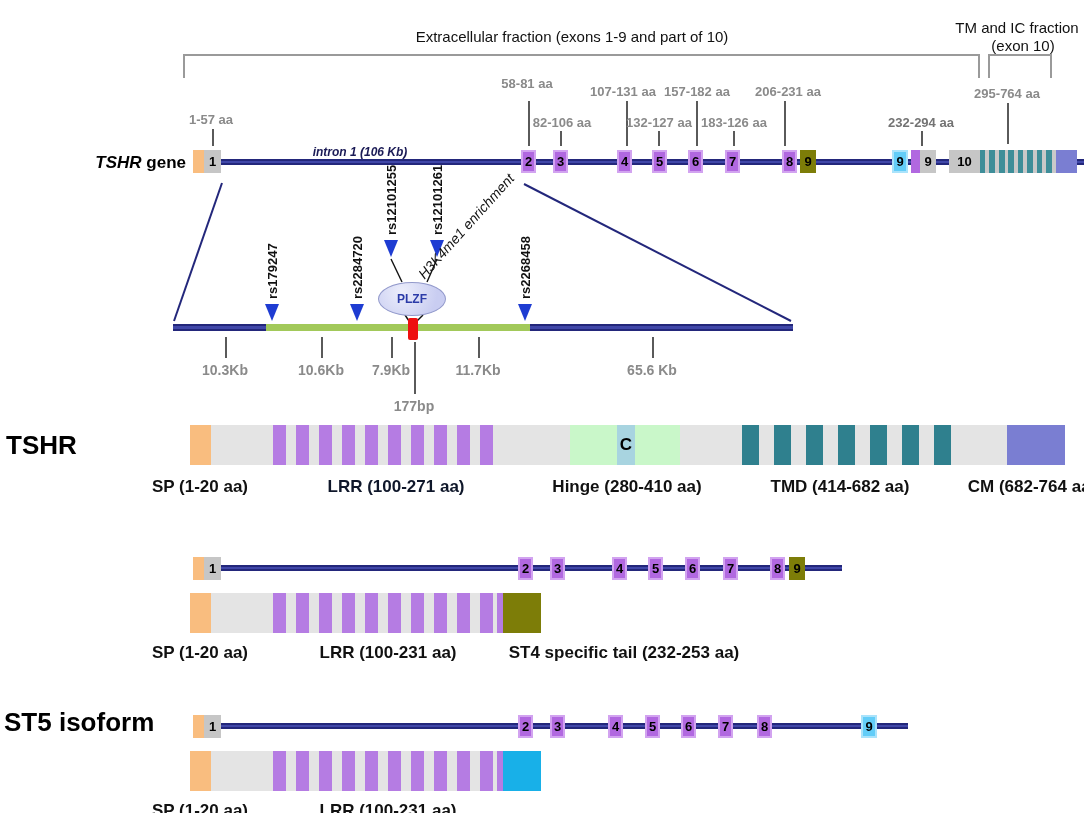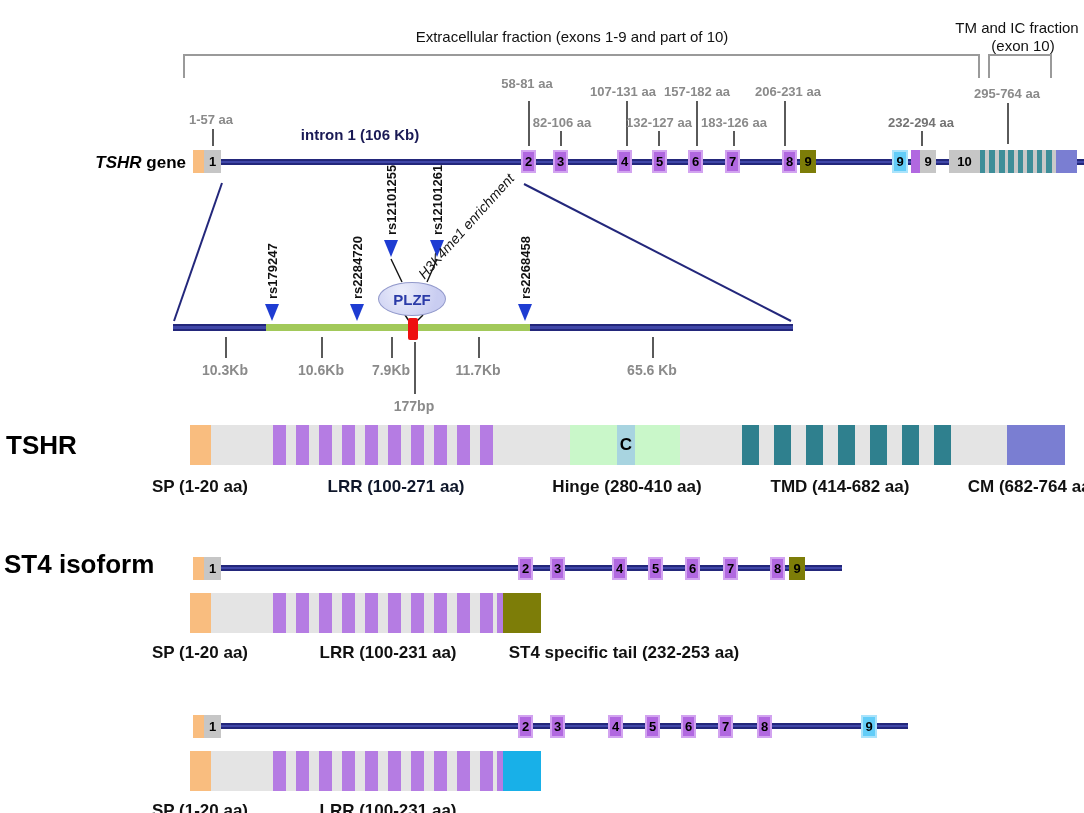--- a/index.html
+++ b/index.html
@@ -25,21 +25,21 @@
     <div class="abs" style="left: 183px; top: 38px; width: 2px; height: 24px; background: rgb(154, 154, 154);"></div>
     <div class="abs" style="left: 978px; top: 38px; width: 2px; height: 24px; background: rgb(154, 154, 154);"></div>
     <div class="abs" style="left: 572px; top: 12px; font-size: 15px; color: rgb(17, 17, 17); transform: translateX(-50%); white-space: nowrap;">Extracellular fraction (exons 1-9 and part of 10)</div>
     <div class="abs" style="left: 988px; top: 38px; width: 64px; height: 2px; background: rgb(154, 154, 154);"></div>
     <div class="abs" style="left: 988px; top: 38px; width: 2px; height: 24px; background: rgb(154, 154, 154);"></div>
     <div class="abs" style="left: 1050px; top: 38px; width: 2px; height: 24px; background: rgb(154, 154, 154);"></div>
     <div class="abs" style="left: 1017px; top: 3px; font-size: 15px; color: rgb(17, 17, 17); transform: translateX(-50%); white-space: nowrap;">TM and IC fraction</div>
     <div class="abs" style="left: 1023px; top: 21px; font-size: 15px; color: rgb(17, 17, 17); transform: translateX(-50%); white-space: nowrap;">(exon 10)</div>
     <div class="abs" style="left: 60px; top: 137px; width: 126px; text-align: right; font-size: 17px; font-weight: 700; color: rgb(0, 0, 0); white-space: nowrap;"><span style="font-style: italic;">TSHR</span><span> gene</span></div>
     <div class="abs" style="left: 193px; top: 143px; width: 891px; height: 6px; background: linear-gradient(rgb(35, 39, 123) 0px, rgb(35, 39, 123) 2px, rgb(64, 71, 168) 2px, rgb(64, 71, 168) 4px, rgb(35, 39, 123) 4px, rgb(35, 39, 123) 100%);"></div>
-    <div class="abs" style="left: 360px; top: 110px; font-size: 15px; font-weight: 700; color: rgb(26, 26, 85); transform: translateX(-50%); white-space: nowrap;">intron 1 (106 Kb)</div>
+    <div class="abs" style="left: 360px; top: 129px; font-size: 12px; font-weight: 700; font-style: italic; color: rgb(26, 26, 85); transform: translateX(-50%); white-space: nowrap;">intron 1 (106 Kb)</div>
     <div class="abs" style="left: 193px; top: 134px; width: 11px; height: 23px; background: rgb(249, 189, 127);"></div>
     <div class="abs" style="left: 204px; top: 134px; width: 17px; height: 23px; line-height: 23px; background: rgb(198, 198, 198); font-size: 13px; font-weight: 700; color: rgb(0, 0, 0); text-align: center;">1</div>
     <div class="abs" style="left: 521px; top: 134px; width: 15px; height: 23px; line-height: 19px; background: rgb(177, 104, 224); border: 2px solid rgb(210, 163, 240); font-size: 13px; font-weight: 700; color: rgb(0, 0, 0); text-align: center;">2</div>
     <div class="abs" style="left: 553px; top: 134px; width: 15px; height: 23px; line-height: 19px; background: rgb(177, 104, 224); border: 2px solid rgb(210, 163, 240); font-size: 13px; font-weight: 700; color: rgb(0, 0, 0); text-align: center;">3</div>
     <div class="abs" style="left: 617px; top: 134px; width: 15px; height: 23px; line-height: 19px; background: rgb(177, 104, 224); border: 2px solid rgb(210, 163, 240); font-size: 13px; font-weight: 700; color: rgb(0, 0, 0); text-align: center;">4</div>
     <div class="abs" style="left: 652px; top: 134px; width: 15px; height: 23px; line-height: 19px; background: rgb(177, 104, 224); border: 2px solid rgb(210, 163, 240); font-size: 13px; font-weight: 700; color: rgb(0, 0, 0); text-align: center;">5</div>
     <div class="abs" style="left: 688px; top: 134px; width: 15px; height: 23px; line-height: 19px; background: rgb(177, 104, 224); border: 2px solid rgb(210, 163, 240); font-size: 13px; font-weight: 700; color: rgb(0, 0, 0); text-align: center;">6</div>
     <div class="abs" style="left: 725px; top: 134px; width: 15px; height: 23px; line-height: 19px; background: rgb(177, 104, 224); border: 2px solid rgb(210, 163, 240); font-size: 13px; font-weight: 700; color: rgb(0, 0, 0); text-align: center;">7</div>
     <div class="abs" style="left: 782px; top: 134px; width: 15px; height: 23px; line-height: 19px; background: rgb(177, 104, 224); border: 2px solid rgb(210, 163, 240); font-size: 13px; font-weight: 700; color: rgb(0, 0, 0); text-align: center;">8</div>
     <div class="abs" style="left: 800px; top: 134px; width: 16px; height: 23px; line-height: 19px; background: rgb(125, 125, 8); border: 2px solid rgb(125, 125, 8); font-size: 13px; font-weight: 700; color: rgb(0, 0, 0); text-align: center;">9</div>
@@ -75,21 +75,21 @@
     <div class="abs" style="left: 265px; top: 283px; transform: rotate(-90deg); transform-origin: 0px 0px; white-space: nowrap; font-size: 13px; font-weight: 700; color: rgb(17, 17, 17);">rs179247</div>
     <div class="abs" style="left: 350px; top: 288px; width: 0px; height: 0px; border-left: 7px solid transparent; border-right: 7px solid transparent; border-top: 17px solid rgb(30, 60, 210);"></div>
     <div class="abs" style="left: 350px; top: 283px; transform: rotate(-90deg); transform-origin: 0px 0px; white-space: nowrap; font-size: 13px; font-weight: 700; color: rgb(17, 17, 17);">rs2284720</div>
     <div class="abs" style="left: 384px; top: 224px; width: 0px; height: 0px; border-left: 7px solid transparent; border-right: 7px solid transparent; border-top: 17px solid rgb(30, 60, 210);"></div>
     <div class="abs" style="left: 384px; top: 219px; transform: rotate(-90deg); transform-origin: 0px 0px; white-space: nowrap; font-size: 13px; font-weight: 700; color: rgb(17, 17, 17);">rs12101255</div>
     <div class="abs" style="left: 430px; top: 224px; width: 0px; height: 0px; border-left: 7px solid transparent; border-right: 7px solid transparent; border-top: 17px solid rgb(30, 60, 210);"></div>
     <div class="abs" style="left: 430px; top: 219px; transform: rotate(-90deg); transform-origin: 0px 0px; white-space: nowrap; font-size: 13px; font-weight: 700; color: rgb(17, 17, 17);">rs12101261</div>
     <div class="abs" style="left: 518px; top: 288px; width: 0px; height: 0px; border-left: 7px solid transparent; border-right: 7px solid transparent; border-top: 17px solid rgb(30, 60, 210);"></div>
     <div class="abs" style="left: 518px; top: 283px; transform: rotate(-90deg); transform-origin: 0px 0px; white-space: nowrap; font-size: 13px; font-weight: 700; color: rgb(17, 17, 17);">rs2268458</div>
     <div class="abs" style="left: 408px; top: 302px; width: 10px; height: 22px; background: rgb(238, 16, 16); border-radius: 2px; z-index: 3;"></div>
-    <div class="abs" style="left: 378px; top: 266px; width: 68px; height: 34px; border-radius: 50%; background: radial-gradient(circle at 35% 28%, rgb(236, 238, 251), rgb(201, 205, 241) 72%); border: 1px solid rgb(146, 153, 203); display: flex; align-items: center; justify-content: center; font-size: 15px; font-weight: 700; color: rgb(43, 59, 168); z-index: 4;">PLZF</div>
+    <div class="abs" style="left: 378px; top: 266px; width: 68px; height: 34px; border-radius: 50%; background: radial-gradient(circle at 35% 28%, rgb(236, 238, 251), rgb(201, 205, 241) 72%); border: 1px solid rgb(146, 153, 203); display: flex; align-items: center; justify-content: center; font-size: 12px; font-weight: 700; color: rgb(43, 59, 168); z-index: 4;">PLZF</div>
     <div class="abs" style="left: 466px; top: 210px; transform: translate(-50%, -50%) rotate(-48deg); white-space: nowrap; font-size: 14px; font-style: italic; color: rgb(17, 17, 17);">H3K4me1 enrichment</div>
     <div class="abs" style="left: 225px; top: 321px; width: 1.5px; height: 21px; background: rgb(90, 90, 90);"></div>
     <div class="abs" style="left: 225px; top: 346px; font-size: 14px; font-weight: 700; color: rgb(138, 138, 138); transform: translateX(-50%); white-space: nowrap;">10.3Kb</div>
     <div class="abs" style="left: 321px; top: 321px; width: 1.5px; height: 21px; background: rgb(90, 90, 90);"></div>
     <div class="abs" style="left: 321px; top: 346px; font-size: 14px; font-weight: 700; color: rgb(138, 138, 138); transform: translateX(-50%); white-space: nowrap;">10.6Kb</div>
     <div class="abs" style="left: 391px; top: 321px; width: 1.5px; height: 21px; background: rgb(90, 90, 90);"></div>
     <div class="abs" style="left: 391px; top: 346px; font-size: 14px; font-weight: 700; color: rgb(138, 138, 138); transform: translateX(-50%); white-space: nowrap;">7.9Kb</div>
     <div class="abs" style="left: 478px; top: 321px; width: 1.5px; height: 21px; background: rgb(90, 90, 90);"></div>
     <div class="abs" style="left: 478px; top: 346px; font-size: 14px; font-weight: 700; color: rgb(138, 138, 138); transform: translateX(-50%); white-space: nowrap;">11.7Kb</div>
     <div class="abs" style="left: 652px; top: 321px; width: 1.5px; height: 21px; background: rgb(90, 90, 90);"></div>
@@ -117,21 +117,20 @@
     <div class="abs" style="left: 806px; top: 409px; width: 17px; height: 40px; background: rgb(47, 128, 142);"></div>
     <div class="abs" style="left: 838px; top: 409px; width: 17px; height: 40px; background: rgb(47, 128, 142);"></div>
     <div class="abs" style="left: 870px; top: 409px; width: 17px; height: 40px; background: rgb(47, 128, 142);"></div>
     <div class="abs" style="left: 902px; top: 409px; width: 17px; height: 40px; background: rgb(47, 128, 142);"></div>
     <div class="abs" style="left: 934px; top: 409px; width: 17px; height: 40px; background: rgb(47, 128, 142);"></div>
     <div class="abs" style="left: 200px; top: 461px; font-size: 17px; font-weight: 700; color: rgb(17, 17, 17); transform: translateX(-50%); white-space: nowrap;">SP (1-20 aa)</div>
     <div class="abs" style="left: 396px; top: 461px; font-size: 17px; font-weight: 700; color: #0f172a; transform: translateX(-50%); white-space: nowrap;">LRR (100-271 aa)</div>
     <div class="abs" style="left: 627px; top: 461px; font-size: 17px; font-weight: 700; color: rgb(17, 17, 17); transform: translateX(-50%); white-space: nowrap;">Hinge (280-410 aa)</div>
     <div class="abs" style="left: 840px; top: 461px; font-size: 17px; font-weight: 700; color: rgb(17, 17, 17); transform: translateX(-50%); white-space: nowrap;">TMD (414-682 aa)</div>
     <div class="abs" style="left: 1032px; top: 461px; font-size: 17px; font-weight: 700; color: rgb(17, 17, 17); transform: translateX(-50%); white-space: nowrap;">CM (682-764 aa)</div>
-    <div class="abs" style="left: 4px; top: 533px; font-size: 26px; font-weight: 700; color: rgb(0, 0, 0); white-space: nowrap;">ST4 isoform</div>
     <div class="abs" style="left: 193px; top: 549px; width: 649px; height: 6px; background: linear-gradient(rgb(35, 39, 123) 0px, rgb(35, 39, 123) 2px, rgb(64, 71, 168) 2px, rgb(64, 71, 168) 4px, rgb(35, 39, 123) 4px, rgb(35, 39, 123) 100%);"></div>
     <div class="abs" style="left: 193px; top: 541px; width: 11px; height: 23px; background: rgb(249, 189, 127);"></div>
     <div class="abs" style="left: 204px; top: 541px; width: 17px; height: 23px; line-height: 23px; background: rgb(198, 198, 198); font-size: 13px; font-weight: 700; color: rgb(0, 0, 0); text-align: center;">1</div>
     <div class="abs" style="left: 518px; top: 541px; width: 15px; height: 23px; line-height: 19px; background: rgb(177, 104, 224); border: 2px solid rgb(210, 163, 240); font-size: 13px; font-weight: 700; color: rgb(0, 0, 0); text-align: center;">2</div>
     <div class="abs" style="left: 550px; top: 541px; width: 15px; height: 23px; line-height: 19px; background: rgb(177, 104, 224); border: 2px solid rgb(210, 163, 240); font-size: 13px; font-weight: 700; color: rgb(0, 0, 0); text-align: center;">3</div>
     <div class="abs" style="left: 612px; top: 541px; width: 15px; height: 23px; line-height: 19px; background: rgb(177, 104, 224); border: 2px solid rgb(210, 163, 240); font-size: 13px; font-weight: 700; color: rgb(0, 0, 0); text-align: center;">4</div>
     <div class="abs" style="left: 648px; top: 541px; width: 15px; height: 23px; line-height: 19px; background: rgb(177, 104, 224); border: 2px solid rgb(210, 163, 240); font-size: 13px; font-weight: 700; color: rgb(0, 0, 0); text-align: center;">5</div>
     <div class="abs" style="left: 685px; top: 541px; width: 15px; height: 23px; line-height: 19px; background: rgb(177, 104, 224); border: 2px solid rgb(210, 163, 240); font-size: 13px; font-weight: 700; color: rgb(0, 0, 0); text-align: center;">6</div>
     <div class="abs" style="left: 723px; top: 541px; width: 15px; height: 23px; line-height: 19px; background: rgb(177, 104, 224); border: 2px solid rgb(210, 163, 240); font-size: 13px; font-weight: 700; color: rgb(0, 0, 0); text-align: center;">7</div>
     <div class="abs" style="left: 770px; top: 541px; width: 15px; height: 23px; line-height: 19px; background: rgb(177, 104, 224); border: 2px solid rgb(210, 163, 240); font-size: 13px; font-weight: 700; color: rgb(0, 0, 0); text-align: center;">8</div>
@@ -146,20 +145,21 @@
     <div class="abs" style="left: 342px; top: 577px; width: 13px; height: 40px; background: rgb(181, 124, 227);"></div>
     <div class="abs" style="left: 365px; top: 577px; width: 13px; height: 40px; background: rgb(181, 124, 227);"></div>
     <div class="abs" style="left: 388px; top: 577px; width: 13px; height: 40px; background: rgb(181, 124, 227);"></div>
     <div class="abs" style="left: 411px; top: 577px; width: 13px; height: 40px; background: rgb(181, 124, 227);"></div>
     <div class="abs" style="left: 434px; top: 577px; width: 13px; height: 40px; background: rgb(181, 124, 227);"></div>
     <div class="abs" style="left: 457px; top: 577px; width: 13px; height: 40px; background: rgb(181, 124, 227);"></div>
     <div class="abs" style="left: 480px; top: 577px; width: 13px; height: 40px; background: rgb(181, 124, 227);"></div>
     <div class="abs" style="left: 200px; top: 627px; font-size: 17px; font-weight: 700; color: rgb(17, 17, 17); transform: translateX(-50%); white-space: nowrap;">SP (1-20 aa)</div>
     <div class="abs" style="left: 388px; top: 627px; font-size: 17px; font-weight: 700; color: rgb(17, 17, 17); transform: translateX(-50%); white-space: nowrap;">LRR (100-231 aa)</div>
     <div class="abs" style="left: 624px; top: 627px; font-size: 17px; font-weight: 700; color: rgb(17, 17, 17); transform: translateX(-50%); white-space: nowrap;">ST4 specific tail (232-253 aa)</div>
+    <div class="abs" style="left: 4px; top: 691px; font-size: 26px; font-weight: 700; color: rgb(0, 0, 0); white-space: nowrap;">ST5 isoform</div>
     <div class="abs" style="left: 193px; top: 707px; width: 715px; height: 6px; background: linear-gradient(rgb(35, 39, 123) 0px, rgb(35, 39, 123) 2px, rgb(64, 71, 168) 2px, rgb(64, 71, 168) 4px, rgb(35, 39, 123) 4px, rgb(35, 39, 123) 100%);"></div>
     <div class="abs" style="left: 193px; top: 699px; width: 11px; height: 23px; background: rgb(249, 189, 127);"></div>
     <div class="abs" style="left: 204px; top: 699px; width: 17px; height: 23px; line-height: 23px; background: rgb(198, 198, 198); font-size: 13px; font-weight: 700; color: rgb(0, 0, 0); text-align: center;">1</div>
     <div class="abs" style="left: 518px; top: 699px; width: 15px; height: 23px; line-height: 19px; background: rgb(177, 104, 224); border: 2px solid rgb(210, 163, 240); font-size: 13px; font-weight: 700; color: rgb(0, 0, 0); text-align: center;">2</div>
     <div class="abs" style="left: 550px; top: 699px; width: 15px; height: 23px; line-height: 19px; background: rgb(177, 104, 224); border: 2px solid rgb(210, 163, 240); font-size: 13px; font-weight: 700; color: rgb(0, 0, 0); text-align: center;">3</div>
     <div class="abs" style="left: 608px; top: 699px; width: 15px; height: 23px; line-height: 19px; background: rgb(177, 104, 224); border: 2px solid rgb(210, 163, 240); font-size: 13px; font-weight: 700; color: rgb(0, 0, 0); text-align: center;">4</div>
     <div class="abs" style="left: 645px; top: 699px; width: 15px; height: 23px; line-height: 19px; background: rgb(177, 104, 224); border: 2px solid rgb(210, 163, 240); font-size: 13px; font-weight: 700; color: rgb(0, 0, 0); text-align: center;">5</div>
     <div class="abs" style="left: 681px; top: 699px; width: 15px; height: 23px; line-height: 19px; background: rgb(177, 104, 224); border: 2px solid rgb(210, 163, 240); font-size: 13px; font-weight: 700; color: rgb(0, 0, 0); text-align: center;">6</div>
     <div class="abs" style="left: 718px; top: 699px; width: 15px; height: 23px; line-height: 19px; background: rgb(177, 104, 224); border: 2px solid rgb(210, 163, 240); font-size: 13px; font-weight: 700; color: rgb(0, 0, 0); text-align: center;">7</div>
     <div class="abs" style="left: 757px; top: 699px; width: 15px; height: 23px; line-height: 19px; background: rgb(177, 104, 224); border: 2px solid rgb(210, 163, 240); font-size: 13px; font-weight: 700; color: rgb(0, 0, 0); text-align: center;">8</div>

